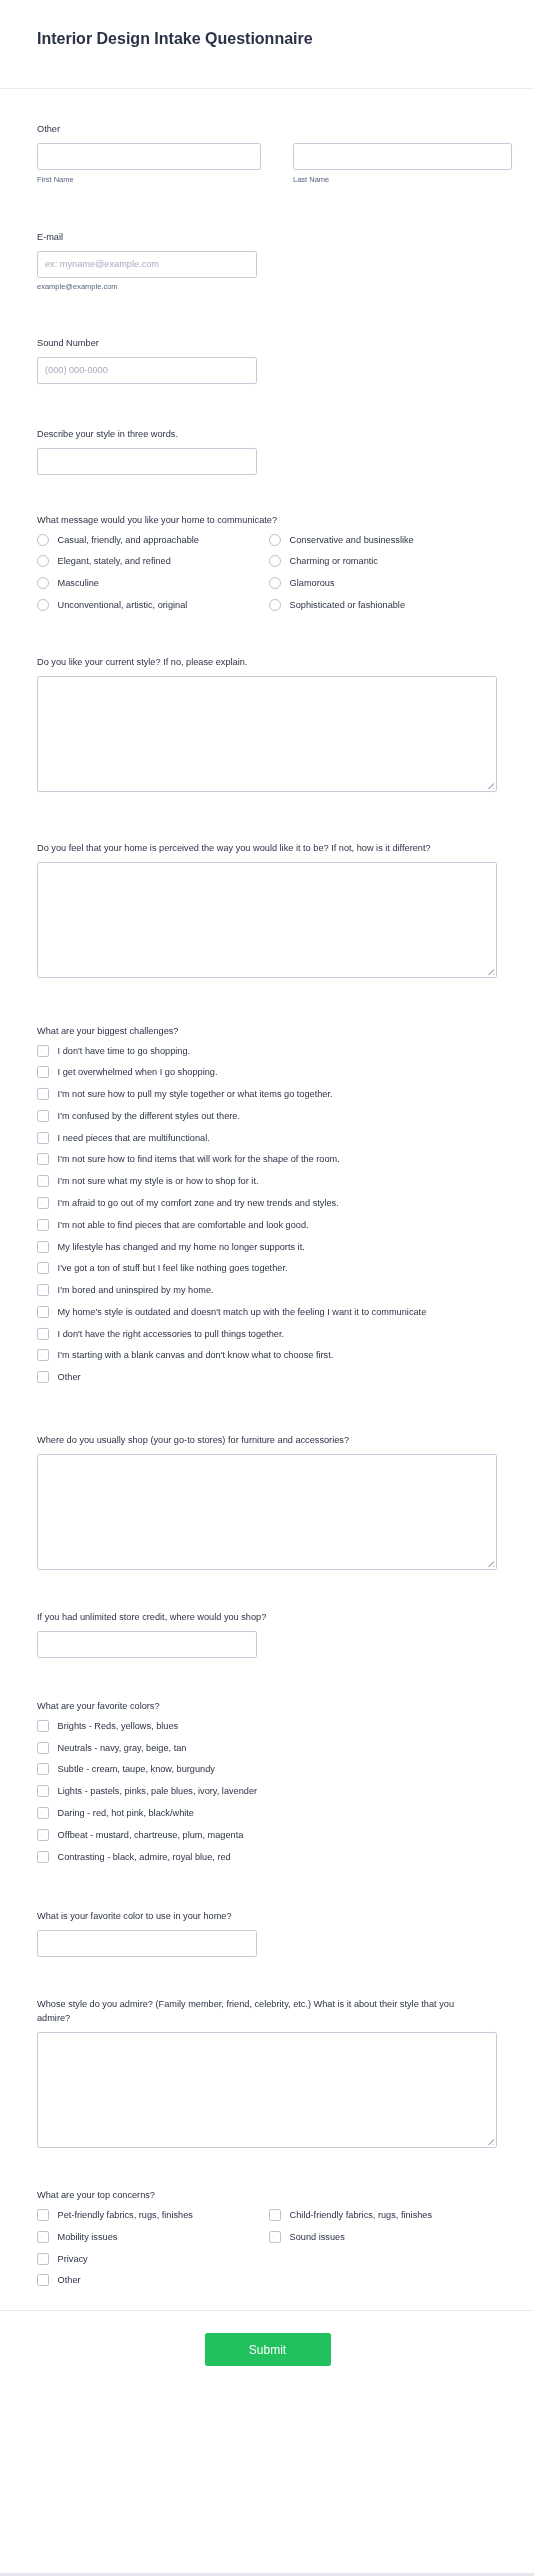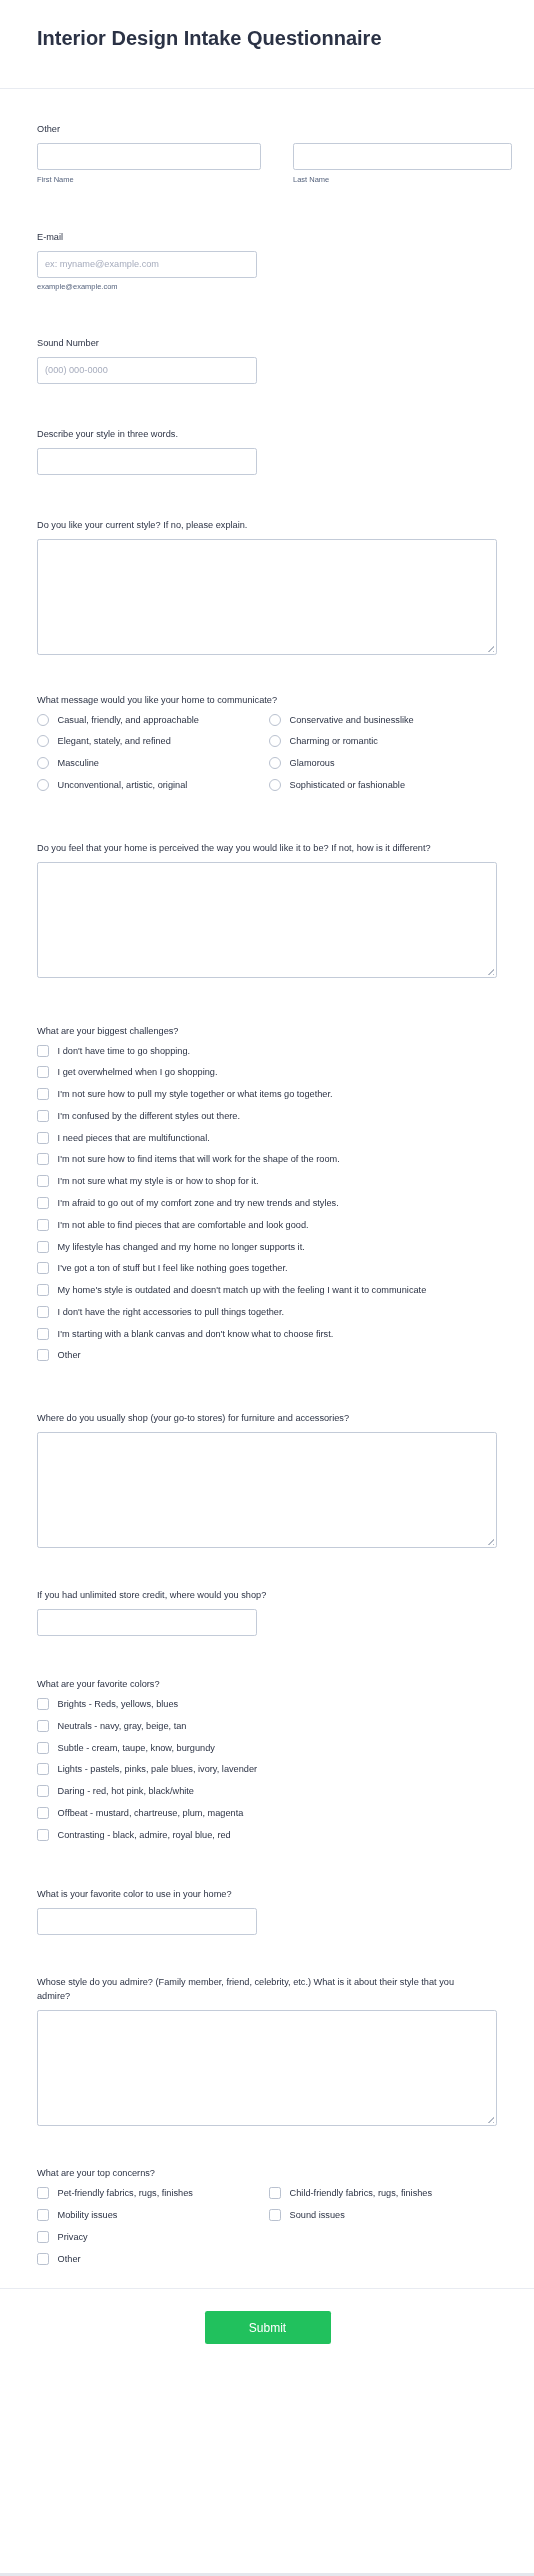--- a/index.html
+++ b/index.html
@@ -3,21 +3,21 @@
 <meta charset="utf-8">
 <style>
   html,body{margin:0;padding:0;background:#ffffff;}
   .page{
     width:535px;height:2576px;position:relative;overflow:hidden;
     background:#ffffff;color:#2c3345;
     font-family:"Liberation Sans", sans-serif;
   }
   
   .form-header{padding:29px 37px 0;border-bottom:1.1px solid #e8ebf1;height:59px;box-sizing:content-box;}
-  .form-title{font-size:20px;font-weight:700;line-height:19.5px;color:#2b3245;}
+  .form-title{font-size:16px;font-weight:700;line-height:19.5px;color:#2b3245;}
   
   .content{padding:0 37px;}
   .field{position:relative;}
   .q{
     font-size:9.2px;font-weight:500;line-height:14px;color:#2c3345;
     max-width:428px;margin:0 0 7px;
   }
   .text-input{
     box-sizing:border-box;height:27px;width:220px;
     border:0.6px solid #c3cbd8;border-radius:2.3px;background:#fff;
@@ -112,70 +112,70 @@
     <div class="field f-phone">
       <div class="q">Sound Number</div>
       <input class="text-input" type="text" placeholder="(000) 000-0000" style="">
     </div>
 
     <div class="field f-style">
       <div class="q">Describe your style in three words.</div>
       <input class="text-input" type="text" style="">
     </div>
 
+    <div class="field f-message">
+      <div class="q">What message would you like your home to communicate?</div>
+      <div class="opt-cols opts">
+        <div class="opt-col">
+          <div class="opt">
+            <span class="ctrl radio"></span>
+            <span class="opt-label">Casual, friendly, and approachable</span>
+          </div>
+          <div class="opt">
+            <span class="ctrl radio"></span>
+            <span class="opt-label">Elegant, stately, and refined</span>
+          </div>
+          <div class="opt">
+            <span class="ctrl radio"></span>
+            <span class="opt-label">Masculine</span>
+          </div>
+          <div class="opt">
+            <span class="ctrl radio"></span>
+            <span class="opt-label">Unconventional, artistic, original</span>
+          </div>
+        </div>
+        <div class="opt-col">
+          <div class="opt">
+            <span class="ctrl radio"></span>
+            <span class="opt-label">Conservative and businesslike</span>
+          </div>
+          <div class="opt">
+            <span class="ctrl radio"></span>
+            <span class="opt-label">Charming or romantic</span>
+          </div>
+          <div class="opt">
+            <span class="ctrl radio"></span>
+            <span class="opt-label">Glamorous</span>
+          </div>
+          <div class="opt">
+            <span class="ctrl radio"></span>
+            <span class="opt-label">Sophisticated or fashionable</span>
+          </div>
+        </div>
+      </div>
+    </div>
+
     <div class="field f-like">
       <div class="q">Do you like your current style? If no, please explain.</div>
       <div class="ta-wrap">
         <textarea class="ta" style=""></textarea>
         <span class="resize-handle"></span>
       </div>
     </div>
 
-    <div class="field f-message">
-      <div class="q">What message would you like your home to communicate?</div>
-      <div class="opt-cols opts">
-        <div class="opt-col">
-          <div class="opt">
-            <span class="ctrl radio"></span>
-            <span class="opt-label">Casual, friendly, and approachable</span>
-          </div>
-          <div class="opt">
-            <span class="ctrl radio"></span>
-            <span class="opt-label">Elegant, stately, and refined</span>
-          </div>
-          <div class="opt">
-            <span class="ctrl radio"></span>
-            <span class="opt-label">Masculine</span>
-          </div>
-          <div class="opt">
-            <span class="ctrl radio"></span>
-            <span class="opt-label">Unconventional, artistic, original</span>
-          </div>
-        </div>
-        <div class="opt-col">
-          <div class="opt">
-            <span class="ctrl radio"></span>
-            <span class="opt-label">Conservative and businesslike</span>
-          </div>
-          <div class="opt">
-            <span class="ctrl radio"></span>
-            <span class="opt-label">Charming or romantic</span>
-          </div>
-          <div class="opt">
-            <span class="ctrl radio"></span>
-            <span class="opt-label">Glamorous</span>
-          </div>
-          <div class="opt">
-            <span class="ctrl radio"></span>
-            <span class="opt-label">Sophisticated or fashionable</span>
-          </div>
-        </div>
-      </div>
-    </div>
-
     <div class="field f-perceived">
       <div class="q">Do you feel that your home is perceived the way you would like it to be? If not, how is it different?</div>
       <div class="ta-wrap">
         <textarea class="ta" style=""></textarea>
         <span class="resize-handle"></span>
       </div>
     </div>
 
     <div class="field f-challenges">
       <div class="q">What are your biggest challenges?</div>
@@ -219,20 +219,24 @@
         <div class="opt">
           <span class="ctrl check"></span>
           <span class="opt-label">My lifestyle has changed and my home no longer supports it.</span>
         </div>
         <div class="opt">
           <span class="ctrl check"></span>
           <span class="opt-label">I've got a ton of stuff but I feel like nothing goes together.</span>
         </div>
         <div class="opt">
           <span class="ctrl check"></span>
+          <span class="opt-label">I'm bored and uninspired by my home.</span>
+        </div>
+        <div class="opt">
+          <span class="ctrl check"></span>
           <span class="opt-label">My home's style is outdated and doesn't match up with the feeling I want it to communicate</span>
         </div>
         <div class="opt">
           <span class="ctrl check"></span>
           <span class="opt-label">I don't have the right accessories to pull things together.</span>
         </div>
         <div class="opt">
           <span class="ctrl check"></span>
           <span class="opt-label">I'm starting with a blank canvas and don't know what to choose first.</span>
         </div>

